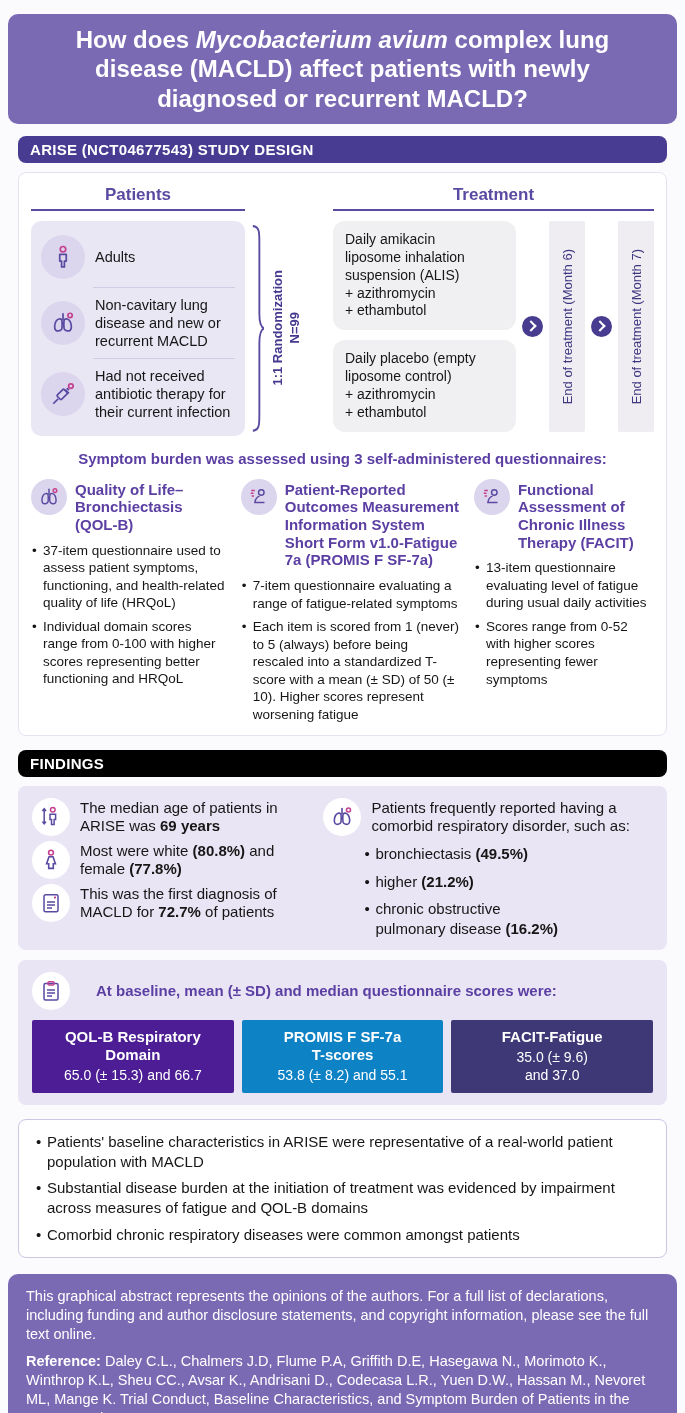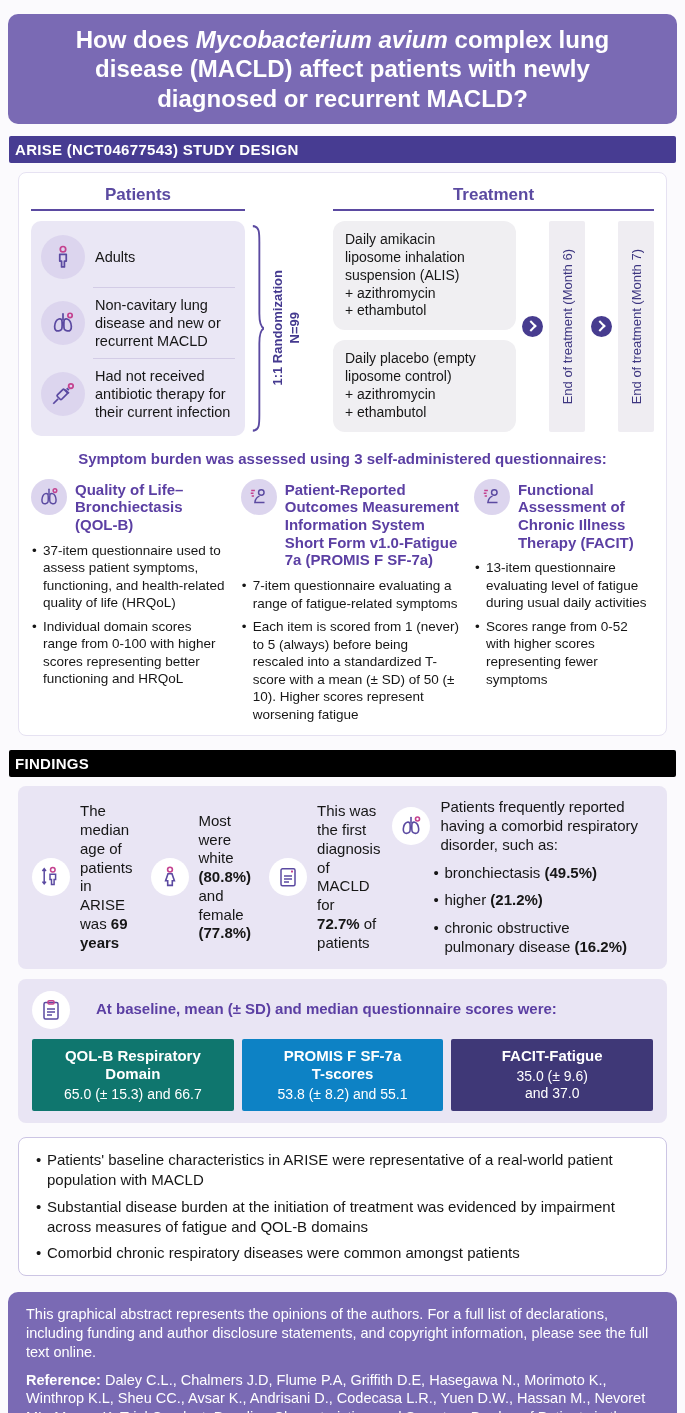--- a/index.html
+++ b/index.html
@@ -6,22 +6,22 @@
   html,body { background:#fbfafd; }
   body { width:685px; font-family:"Liberation Sans", sans-serif; color:#161616; }
   .page { width:685px; min-height:1413px; padding:6px 0 6px; }
 
   
   .title-banner { margin:2px 8px 12px; background:#7a6ab4; border-radius:10px; color:#fff;
     text-align:center; font-weight:bold; font-size:24px; line-height:1.22; padding:11px 24px; }
   .title-banner i { font-style:italic; }
 
   
-  .section-bar { margin:0 9px 9px; background:#473c92; color:#fff; font-weight:bold;
-    font-size:15px; padding:5px 6px; border-radius:2px; letter-spacing:.3px; }
+  .section-bar { margin:0 18px 9px; background:#473c92; color:#fff; font-weight:bold;
+    font-size:15px; padding:5px 12px; border-radius:8px; letter-spacing:.3px; }
 
   
   .study-body { margin:0 18px 14px; background:#fff; border:1px solid #e6e2f2; border-radius:8px; padding:12px; }
   .design-row { display:flex; gap:10px; }
   .patients-block { width:292px; flex:none; }
   .treatment-block { flex:1; min-width:0; }
   .col-heading { font-size:17px; font-weight:bold; color:#5b4aa1; text-align:center;
     padding-bottom:4px; border-bottom:2px solid #5b4aa1; margin-bottom:10px; }
   .patients-block .col-heading { width:214px; }
 
@@ -62,21 +62,21 @@
   .q-col.c2 { flex:1.12; }
   .q-col.c3 { flex:0.92; }
   .q-head { display:flex; gap:8px; align-items:flex-start; margin-bottom:8px; }
   .q-title { font-size:15px; font-weight:bold; color:#5b3fa3; line-height:1.18; padding-top:2px; }
   .bullet { position:relative; padding-left:12px; margin-top:6px; font-size:13.5px; line-height:1.3; }
   .bullet::before { content:"\2022"; position:absolute; left:1px; }
 
   
   .findings-box { margin:0 18px 10px; background:#e9e5f4; border-radius:8px; padding:12px 14px;
     display:flex; gap:12px; }
-  .findings-left { flex:0 0 45%; display:flex; flex-direction:row; gap:18px; }
+  .findings-left { flex:0 0 45%; display:flex; flex-direction:column; gap:5px; }
   .f-row { display:flex; gap:10px; align-items:center; }
   .f-text { font-size:15px; line-height:1.25; }
   .findings-right { flex:1; min-width:0; }
   .f-intro-row { display:flex; gap:10px; align-items:center; }
   .findings-right .bullet { margin-left:40px; font-size:15px; margin-top:8px; white-space:pre-line; }
 
   .baseline-box { margin:0 18px 14px; background:#e9e5f4; border-radius:8px; padding:12px 14px; }
   .baseline-head { display:flex; gap:26px; align-items:center; }
   .baseline-head .f-text { font-weight:bold; color:#5b3fa3; }
   .scores-row { display:flex; gap:8px; margin-top:10px; }
@@ -298,21 +298,21 @@
       <span class="icon-circle white">
         <svg class="glyph" width="24" height="24" viewBox="0 0 24 24" fill="none" stroke="#5b4aa1" stroke-width="1.5">
           <rect x="5" y="4.5" width="14" height="16.5" rx="1.5"></rect>
           <rect x="9" y="2.8" width="6" height="3.2" rx="1" stroke="#c4418f"></rect>
           <path d="M8 11h8M8 14h8M8 17h5"></path>
         </svg>
       </span>
       <div class="f-text">At baseline, mean (± SD) and median questionnaire scores were:</div>
     </div>
     <div class="scores-row">
-      <div class="score-box" style="background-color: #0f766e;">
+      <div class="score-box" style="background-color: #4c1d95;">
         <div class="score-title">QOL-B Respiratory
 Domain</div>
         <div class="score-value">65.0 (± 15.3) and 66.7</div>
       </div>
       <div class="score-box" style="background-color: rgb(13, 130, 197);">
         <div class="score-title">PROMIS F SF-7a
 T-scores</div>
         <div class="score-value">53.8 (± 8.2) and 55.1</div>
       </div>
       <div class="score-box" style="background-color: rgb(63, 56, 119);">

